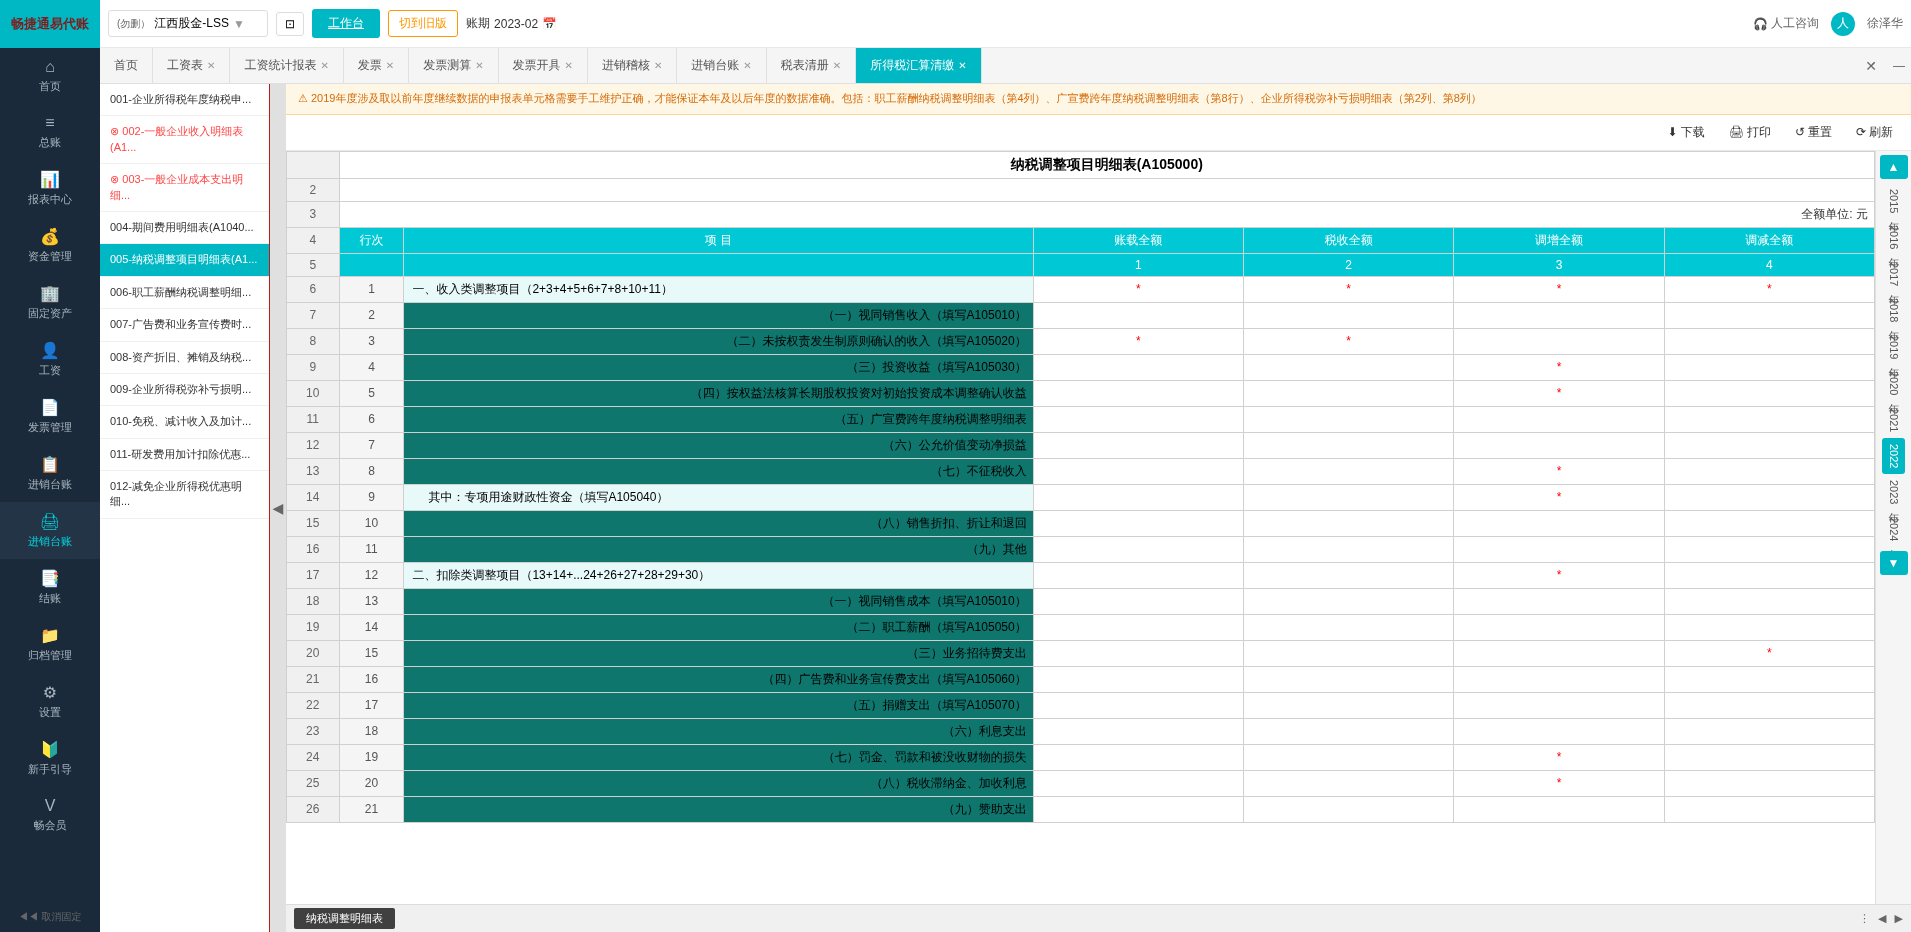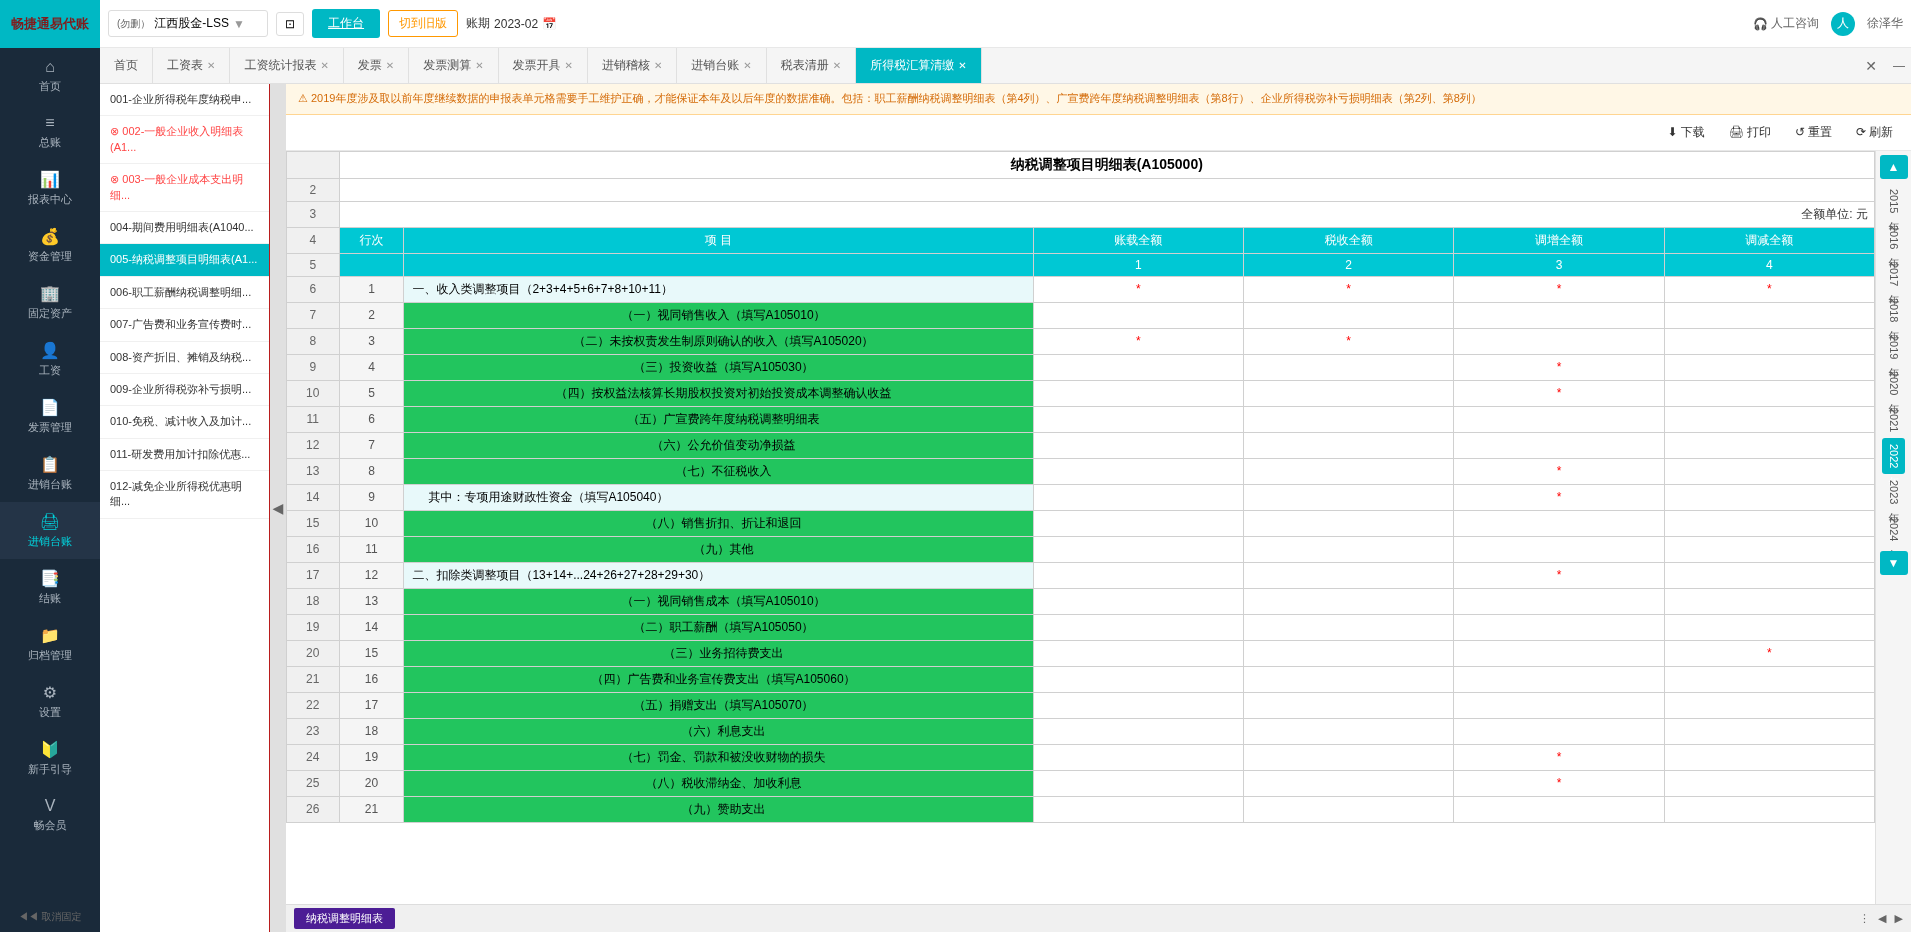--- a/index.html
+++ b/index.html
@@ -64,28 +64,28 @@
     .year-item.active { background: #00b8c4; color: white; border-radius: 3px; }
 
     
     .spreadsheet { width: 100%; border-collapse: collapse; font-size: 12px; }
     .spreadsheet th, .spreadsheet td { border: 1px solid #d0d0d0; padding: 4px 6px; text-align: center; white-space: nowrap; }
     .spreadsheet .header-cyan { background: #00c8d4; color: white; font-weight: normal; }
     .spreadsheet .row-num { background: #f0f0f0; color: #666; width: 30px; text-align: center; }
     .spreadsheet .title-row { background: white; font-size: 14px; font-weight: bold; }
     .spreadsheet .subtitle-row { background: white; text-align: right; font-size: 12px; color: #333; }
     .spreadsheet .item-label { text-align: left; padding-left: 8px; background: #e8f9fa; }
-    .spreadsheet .item-label-sub { text-align: center; padding-left: 16px; background: #22c55e; }
+    .spreadsheet .item-label-sub { text-align: right; padding-left: 16px; background: #0f766e; }
     .spreadsheet .item-label-sub2 { text-align: left; padding-left: 24px; background: #e8f9fa; }
     .spreadsheet .data-cell { background: white; min-width: 100px; }
     .spreadsheet .row-index { background: #f5f5f5; color: #555; text-align: center; }
 
     
     .bottom-bar { height: 28px; background: #f0f0f0; border-top: 1px solid #ddd; display: flex; align-items: center; padding: 0 8px; font-size: 11px; color: #666; flex-shrink: 0; }
-    .bottom-tab { padding: 3px 12px; background: #4c1d95; color: white; cursor: pointer; border-radius: 2px; font-size: 11px; }
+    .bottom-tab { padding: 3px 12px; background: #404040; color: white; cursor: pointer; border-radius: 2px; font-size: 11px; }
     .bottom-right { margin-left: auto; display: flex; gap: 8px; }
 
     
     .collapse-arrow { width: 16px; background: #e0e0e0; display: flex; align-items: center; justify-content: center; cursor: pointer; color: #666; font-size: 14px; writing-mode: horizontal-tb; flex-shrink: 0; }
   </style>
 </head>
 <body>
 
 <div class="sidebar">
   <div class="sidebar-logo">畅捷通易代账</div>

